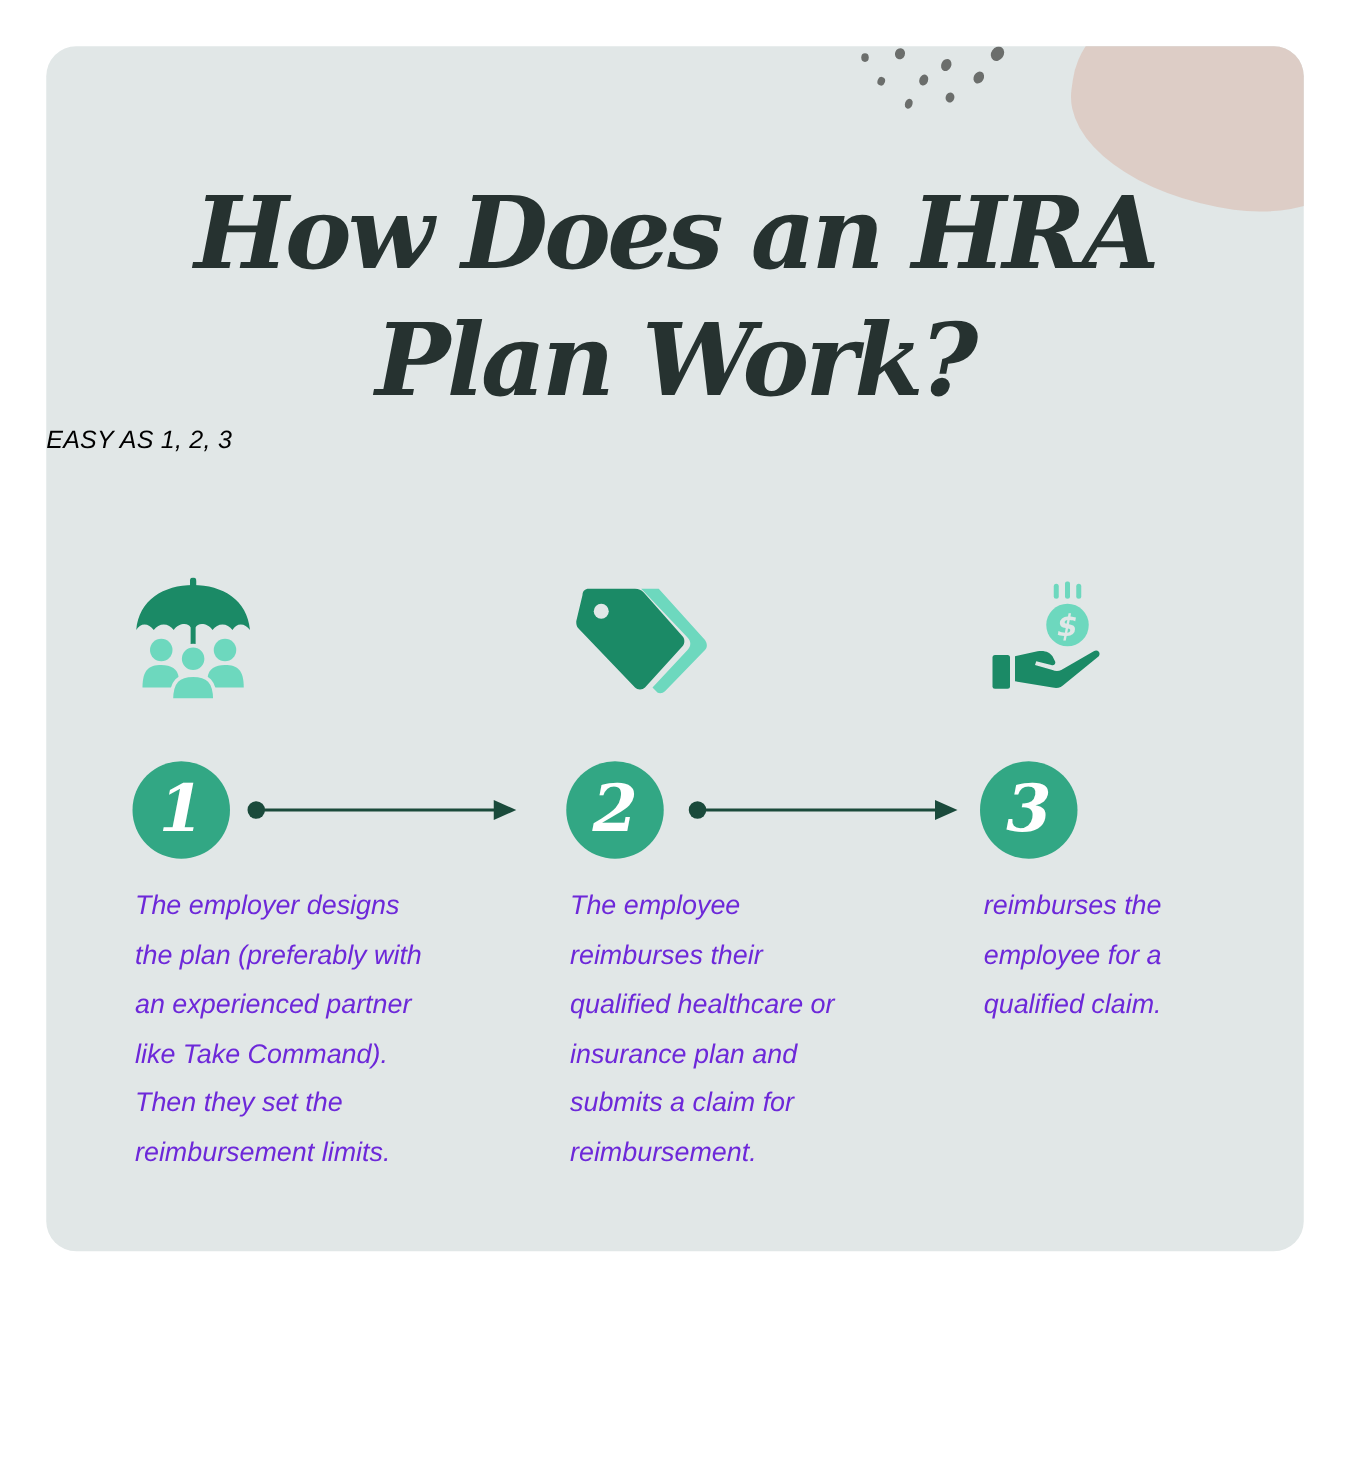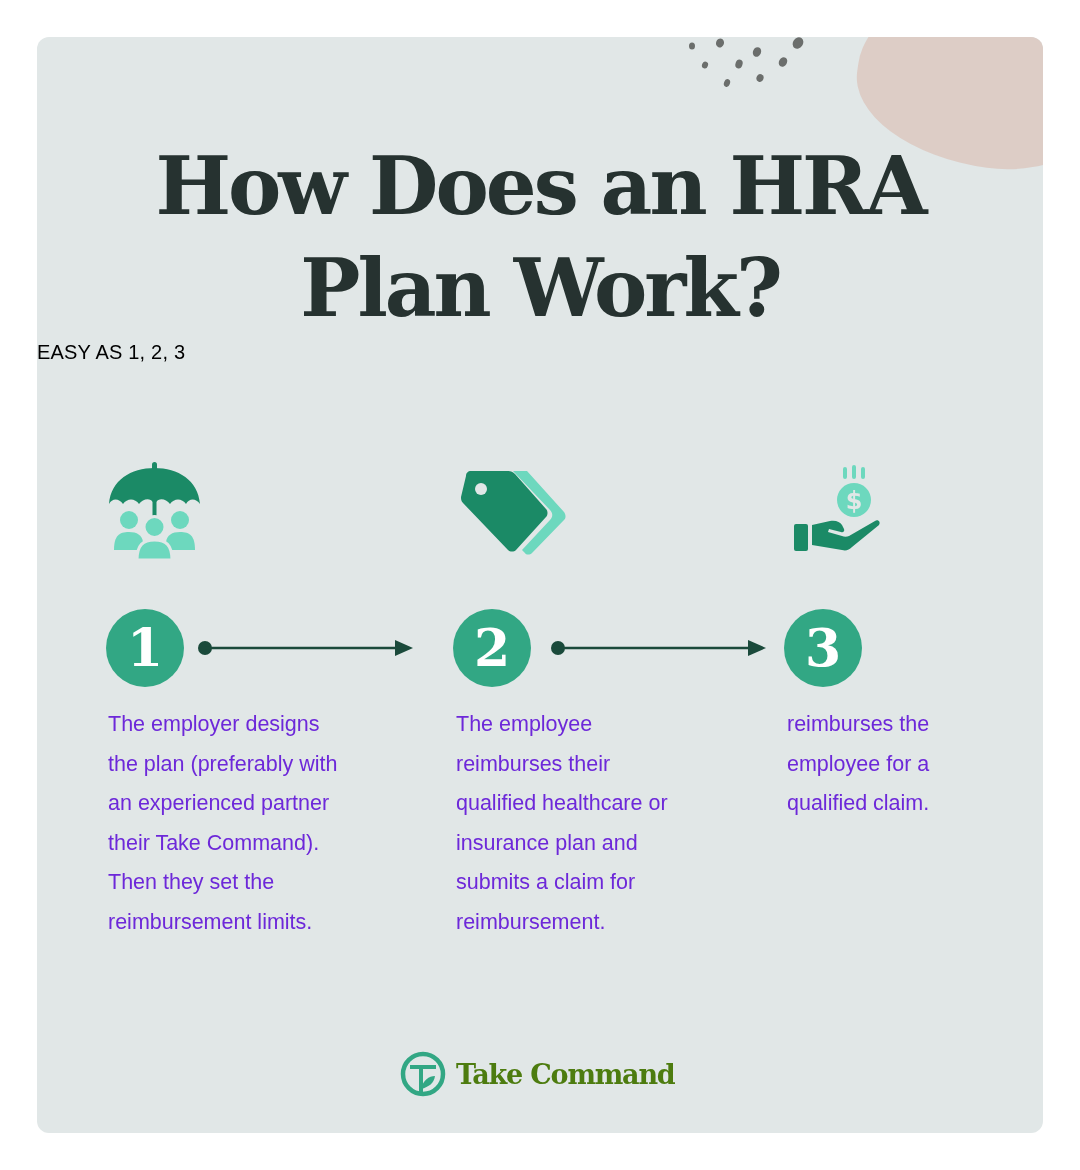--- a/index.html
+++ b/index.html
@@ -1,17 +1,17 @@
 <!DOCTYPE html>
 <html><head>
 <meta charset="utf-8">
 <style>
   html, body { margin:0; padding:0; }
   body { width:1080px; height:1170px; background:#ffffff; position:relative; overflow:hidden; font-family:"Liberation Sans", sans-serif; }
-  .card { position:absolute; left:37px; top:37px; width:1006px; height:1096px; background:#e1e7e7; border-radius:12px; overflow:hidden; }
+  .card { position:absolute; left:37px; top:37px; width:1006px; height:964px; background:#e1e7e7; border-radius:24px; overflow:hidden;font-style:italic; }
   .blob { position:absolute; left:820px; top:-40px; width:260px; height:170px; background:#dccbc4; border-radius:48% 40% 50% 60% / 55% 45% 60% 50%; transform:rotate(8deg); opacity:0.95; }
   .dots { position:absolute; left:650px; top:0; width:130px; height:60px; }
   .title { position:absolute; left:0; top:98px; width:1006px; text-align:center; font-family:"DejaVu Serif", "Liberation Serif", serif; font-weight:bold; font-size:80px; line-height:102px; color:#263230; letter-spacing:-3px; }
   .subtitle { position:absolute; left:0; top:304px; width:1006px; text-align:left; font-size:20px; color:#000000; letter-spacing:0.2px; }
   .icon { position:absolute; }
   .num { position:absolute; width:78px; height:78px; border-radius:50%; background:#32a784; color:#ffffff; font-family:"DejaVu Serif", "Liberation Serif", serif; font-weight:bold; font-size:52px; line-height:78px; text-align:center; }
   .arrow { position:absolute; height:16px; }
   .step-text { position:absolute; font-size:21.5px; line-height:39.5px; color:#6d28d9; }
   .logo { position:absolute; left:363px; top:1012px; height:50px; display:flex; align-items:center; }
   .logo-text { font-family:"DejaVu Serif", "Liberation Serif", serif; font-weight:bold; font-size:27px; color:#4d7c0f; letter-spacing:-1.2px; margin-left:10px; }
@@ -81,21 +81,21 @@
     <line x1="8" y1="8" x2="202" y2="8" stroke="#1a4a3b" stroke-width="2.5"></line>
     <path d="M198 0 L216 8 L198 16 Z" fill="#1a4a3b"></path>
   </svg>
 
   <div class="num" style="left:747px;top:572px;">3</div>
 
   <div class="step-text" style="left:71px;top:668px;width:300px;">
     <div>The employer designs</div>
     <div>the plan (preferably with</div>
     <div>an experienced partner</div>
-    <div>their Take Command).</div>
+    <div>like Take Command).</div>
     <div>Then they set the</div>
     <div>reimbursement limits.</div>
   </div>
   <div class="step-text" style="left:419px;top:668px;width:300px;">
     <div>The employee</div>
     <div>reimburses their</div>
     <div>qualified healthcare or</div>
     <div>insurance plan and</div>
     <div>submits a claim for</div>
     <div>reimbursement.</div>

